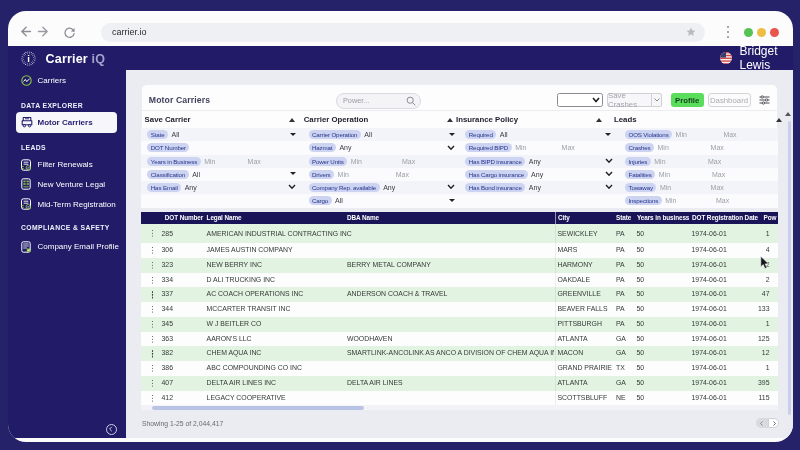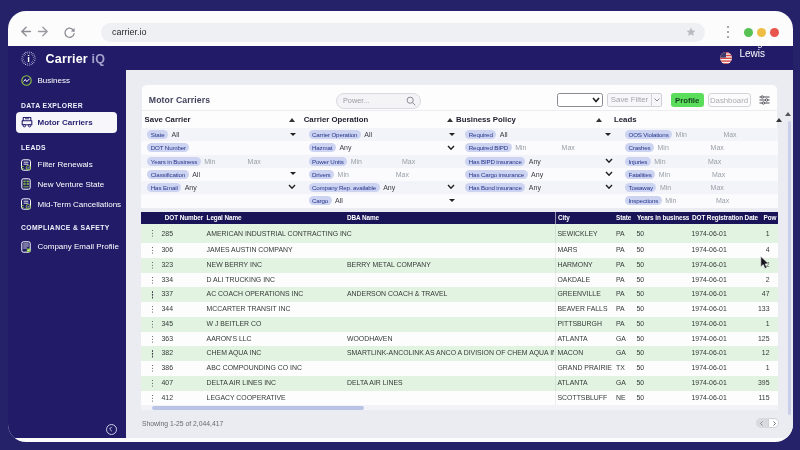--- a/index.html
+++ b/index.html
@@ -82,26 +82,26 @@
         <g clip-path="url(#av)">
           <rect width="12" height="12" fill="#f4f2ee"></rect>
           <rect y="0" width="12" height="1.4" fill="#d5484a"></rect>
           <rect y="2.8" width="12" height="1.4" fill="#d5484a"></rect>
           <rect y="5.6" width="12" height="1.4" fill="#d5484a"></rect>
           <rect y="8.4" width="12" height="1.4" fill="#d5484a"></rect>
           <rect y="11" width="12" height="1.4" fill="#d5484a"></rect>
           <rect width="6" height="5.6" fill="#3c3b6e"></rect>
         </g>
       </svg>
-<div class="abs ctr" style="left:731.5px;top:31px;height:12px;font-size:10px;color:#ffffff">Bridget Lewis</div>
+<div class="abs ctr" style="left:731.5px;top:41px;height:12px;font-size:12px;color:#ffffff">Bridget Lewis</div>
 <svg class="abs" style="left:13px;top:64px" width="11" height="11" viewBox="0 0 11 11">
         <circle cx="5.5" cy="5.5" r="4.7" stroke="#8bc53f" stroke-width="1.1" fill="none"></circle>
         <path d="M2.8 6.2 L4.3 4.4 L5.8 6.6 L8.4 3.9" stroke="#ffffff" stroke-width="1" fill="none" stroke-linecap="round" stroke-linejoin="round"></path>
       </svg>
-<div class="abs ctr" style="left:29.5px;top:62px;height:14px;font-size:8px;color:#ffffff">Business</div>
+<div class="abs ctr" style="left:29.5px;top:62px;height:14px;font-size:8px;color:#ffffff">Carriers</div>
 <div class="abs ctr" style="left:13px;top:89px;height:10px;font-size:6.8px;font-weight:bold;color:#eef0fb;letter-spacing:0.4px">DATA EXPLORER</div>
 <div class="abs" style="left:8px;top:100.5px;width:101px;height:21px;background:#f7f6fb;border-radius:4px"></div>
 <svg class="abs" style="left:12.5px;top:105px" width="12" height="12" viewBox="0 0 12 12">
         <path d="M2.2 1.5 h7.6 v3.2 h-7.6 z M1.2 4.7 h9.6 v4 h-9.6 z" fill="none" stroke="#241e6e" stroke-width="1.1" stroke-linejoin="round"></path>
         <circle cx="3.4" cy="9.7" r="1.2" fill="none" stroke="#241e6e" stroke-width="1"></circle>
         <circle cx="8.6" cy="9.7" r="1.2" fill="none" stroke="#241e6e" stroke-width="1"></circle>
         <path d="M4 2.8 h4" stroke="#241e6e" stroke-width="0.9"></path>
       </svg>
 <div class="abs ctr" style="left:29.5px;top:100.5px;height:21px;font-size:8px;font-weight:bold;color:#241e6e">Motor Carriers</div>
 <div class="abs ctr" style="left:13px;top:131.5px;height:10px;font-size:6.8px;font-weight:bold;color:#eef0fb;letter-spacing:0.4px">LEADS</div>
@@ -114,29 +114,29 @@
       </svg>
 <div class="abs ctr" style="left:29.5px;top:146.5px;height:14px;font-size:8px;color:#ffffff">Filter Renewals</div>
 <svg class="abs" style="left:11.5px;top:167.4px" width="12" height="12" viewBox="0 0 12 12">
         <rect x="1.8" y="0.8" width="8.4" height="10.4" rx="1.5" fill="none" stroke="#ffffff" stroke-width="1"></rect>
         <rect x="3.4" y="2.6" width="2.2" height="1.6" fill="#8bc53f"></rect>
         <rect x="6.6" y="2.6" width="2.2" height="1.6" fill="#8bc53f"></rect>
         <rect x="3.4" y="5.2" width="2.2" height="1.6" fill="#8bc53f"></rect>
         <rect x="6.6" y="5.2" width="2.2" height="1.6" fill="#8bc53f"></rect>
         <path d="M3.4 8.8 h5.4" stroke="#8bc53f" stroke-width="0.9"></path>
       </svg>
-<div class="abs ctr" style="left:29.5px;top:166.4px;height:14px;font-size:8px;color:#ffffff">New Venture State</div>
+<div class="abs ctr" style="left:29.5px;top:166.4px;height:14px;font-size:8px;color:#ffffff">New Venture Legal</div>
 <svg class="abs" style="left:11.5px;top:187px" width="12" height="12" viewBox="0 0 12 12">
         <rect x="1.5" y="0.8" width="9" height="10.4" rx="2" fill="none" stroke="#ffffff" stroke-width="1"></rect>
         <path d="M4 3.2 h4 M4 5.2 h4" stroke="#ffffff" stroke-width="0.9" stroke-linecap="round"></path>
         <path d="M1.5 7.5 l2.2 0 M1.5 9.5 l2.2 0" stroke="#8bc53f" stroke-width="0.9"></path>
         <circle cx="8.3" cy="8.7" r="2.2" fill="none" stroke="#8bc53f" stroke-width="0.9"></circle>
         <path d="M7.4 8.7 l0.7 0.7 l1.2 -1.3" stroke="#ffffff" stroke-width="0.8" fill="none"></path>
       </svg>
-<div class="abs ctr" style="left:29.5px;top:186px;height:14px;font-size:8px;color:#ffffff">Mid-Term Cancellations</div>
+<div class="abs ctr" style="left:29.5px;top:186px;height:14px;font-size:8px;color:#ffffff">Mid-Term Registration</div>
 <div class="abs ctr" style="left:13px;top:211px;height:10px;font-size:6.8px;font-weight:bold;color:#eef0fb;letter-spacing:0.4px">COMPLIANCE &amp; SAFETY</div>
 <svg class="abs" style="left:11.5px;top:229.5px" width="12" height="12" viewBox="0 0 12 12">
         <rect x="1.8" y="0.8" width="8.4" height="10.4" rx="1.5" fill="none" stroke="#ffffff" stroke-width="1"></rect>
         <path d="M3.6 3 h4.8 M3.6 5 h4.8 M3.6 7 h3" stroke="#ffffff" stroke-width="0.8" stroke-linecap="round"></path>
         <rect x="6.8" y="7.4" width="3.6" height="3.6" fill="#8bc53f" rx="0.5"></rect>
         <path d="M7.6 9.1 l0.8 0.8 l1.4 -1.6" stroke="#ffffff" stroke-width="0.8" fill="none"></path>
       </svg>
 <div class="abs ctr" style="left:29.5px;top:228.5px;height:14px;font-size:8px;color:#ffffff">Company Email Profile</div>
 <div class="abs" style="left:97.5px;top:412.5px;width:11px;height:11px;border:1px solid #cfcde4;border-radius:50%"></div>
 <svg class="abs" style="left:100px;top:415px" width="6" height="6" viewBox="0 0 6 6">
@@ -147,21 +147,21 @@
 <div class="abs" style="left:328px;top:82px;width:85px;height:15.5px;background:#f4f4f7;border:1px solid #d9d9e0;border-radius:8px"></div>
 <div class="abs ctr" style="left:335px;top:82px;height:15.5px;font-size:7.3px;color:#9a9aa4">Power...</div>
 <svg class="abs" style="left:398px;top:85px" width="10" height="10" viewBox="0 0 10 10">
         <circle cx="4.2" cy="4.2" r="3.1" stroke="#8a8a94" stroke-width="1" fill="none"></circle>
         <path d="M6.6 6.6 L9 9" stroke="#8a8a94" stroke-width="1" stroke-linecap="round"></path>
       </svg>
 <div class="abs" style="left:548.5px;top:81.5px;width:46px;height:14px;background:#ffffff;border:1px solid #8a8a94;border-radius:2.5px"></div>
 <svg class="abs" style="left:584px;top:86px" width="8" height="6" viewBox="0 0 8 6">
         <path d="M1 1 L4 4.5 L7 1" stroke="#222" stroke-width="1.6" fill="none"></path>
       </svg>
-<div class="abs ctr" style="left:599px;top:81.5px;width:45px;height:14px;background:#f7f7f9;border:1px solid #cfcfd6;border-radius:2.5px 0 0 2.5px;font-size:7.8px;color:#a2a2aa;justify-content:center">Save Filter</div>
+<div class="abs ctr" style="left:599px;top:81.5px;width:45px;height:14px;background:#f7f7f9;border:1px solid #cfcfd6;border-radius:2.5px 0 0 2.5px;font-size:7.8px;color:#a2a2aa;justify-content:center">Save Crashes</div>
 <div class="abs" style="left:644px;top:81.5px;width:10px;height:14px;background:#f7f7f9;border:1px solid #cfcfd6;border-left:none;border-radius:0 2.5px 2.5px 0"></div>
 <svg class="abs" style="left:646px;top:87px" width="6" height="4" viewBox="0 0 6 4">
         <path d="M0.5 0.5 L3 3 L5.5 0.5" stroke="#8a8a94" stroke-width="1" fill="none"></path>
       </svg>
 <div class="abs ctr" style="left:663px;top:82px;width:32.5px;height:14px;background:#59dd5b;border-radius:3px;font-size:7.8px;font-weight:bold;color:#143f1e;justify-content:center">Profile</div>
 <div class="abs ctr" style="left:699.5px;top:82px;width:43px;height:14px;background:#fbfbfc;border:1px solid #d4d4da;border-radius:3px;font-size:7.8px;color:#ababb3;justify-content:center">Dashboard</div>
 <svg class="abs" style="left:751px;top:83.5px" width="11" height="10" viewBox="0 0 11 10">
         <path d="M0.5 2 h10 M0.5 5 h10 M0.5 8 h10" stroke="#4a4a52" stroke-width="1"></path>
         <circle cx="3.2" cy="2" r="1.2" fill="#fdfdfe" stroke="#4a4a52" stroke-width="0.9"></circle>
         <circle cx="7.6" cy="5" r="1.2" fill="#fdfdfe" stroke="#4a4a52" stroke-width="0.9"></circle>
@@ -169,21 +169,21 @@
       </svg>
 <div class="abs" style="left:133px;top:98.5px;width:636.5px;height:1px;background:#ececf1"></div>
 <div class="abs" style="left:133px;top:117.0px;width:636.5px;height:13.25px;background:#f3f4f9"></div>
 <div class="abs" style="left:133px;top:130.25px;width:636.5px;height:13.25px;background:#fbfbfd"></div>
 <div class="abs" style="left:133px;top:143.5px;width:636.5px;height:13.25px;background:#f3f4f9"></div>
 <div class="abs" style="left:133px;top:156.75px;width:636.5px;height:13.25px;background:#fbfbfd"></div>
 <div class="abs" style="left:133px;top:170.0px;width:636.5px;height:13.25px;background:#f3f4f9"></div>
 <div class="abs" style="left:133px;top:183.25px;width:636.5px;height:13.25px;background:#fbfbfd"></div>
 <div class="abs ctr" style="left:136.6px;top:103.5px;height:10px;font-size:7.8px;font-weight:bold;color:#222230">Save Carrier</div>
 <div class="abs ctr" style="left:295.7px;top:103.5px;height:10px;font-size:7.8px;font-weight:bold;color:#222230">Carrier Operation</div>
-<div class="abs ctr" style="left:448px;top:103.5px;height:10px;font-size:7.8px;font-weight:bold;color:#222230">Business Policy</div>
+<div class="abs ctr" style="left:448px;top:103.5px;height:10px;font-size:7.8px;font-weight:bold;color:#222230">Insurance Policy</div>
 <div class="abs ctr" style="left:606px;top:103.5px;height:10px;font-size:7.8px;font-weight:bold;color:#222230">Leads</div>
 <div class="abs" style="left:280.6px;top:106.5px;width:0;height:0;border-left:3.2px solid transparent;border-right:3.2px solid transparent;border-bottom:4px solid #333"></div>
 <div class="abs" style="left:438.7px;top:106.5px;width:0;height:0;border-left:3.2px solid transparent;border-right:3.2px solid transparent;border-bottom:4px solid #333"></div>
 <div class="abs" style="left:588px;top:106.5px;width:0;height:0;border-left:3.2px solid transparent;border-right:3.2px solid transparent;border-bottom:4px solid #333"></div>
 <div class="abs" style="left:767.5px;top:106.5px;width:0;height:0;border-left:3.2px solid transparent;border-right:3.2px solid transparent;border-bottom:4px solid #333"></div>
 <div class="abs ctr" style="left:139.3px;top:117.0px;height:13.25px">
         <span style="background:#ccd4f1;border-radius:4.5px;font-size:6.2px;letter-spacing:-0.15px;color:#27348b;line-height:9px;height:9px;padding:0 3.5px;white-space:nowrap;display:inline-block">State</span>
         <span style="font-size:7px;color:#3a3a42;white-space:nowrap;margin-left:3.5px">All</span>
       </div>
 <div class="abs" style="left:281.5px;top:121.6px;width:0;height:0;border-left:3px solid transparent;border-right:3px solid transparent;border-top:3.8px solid #222"></div>

